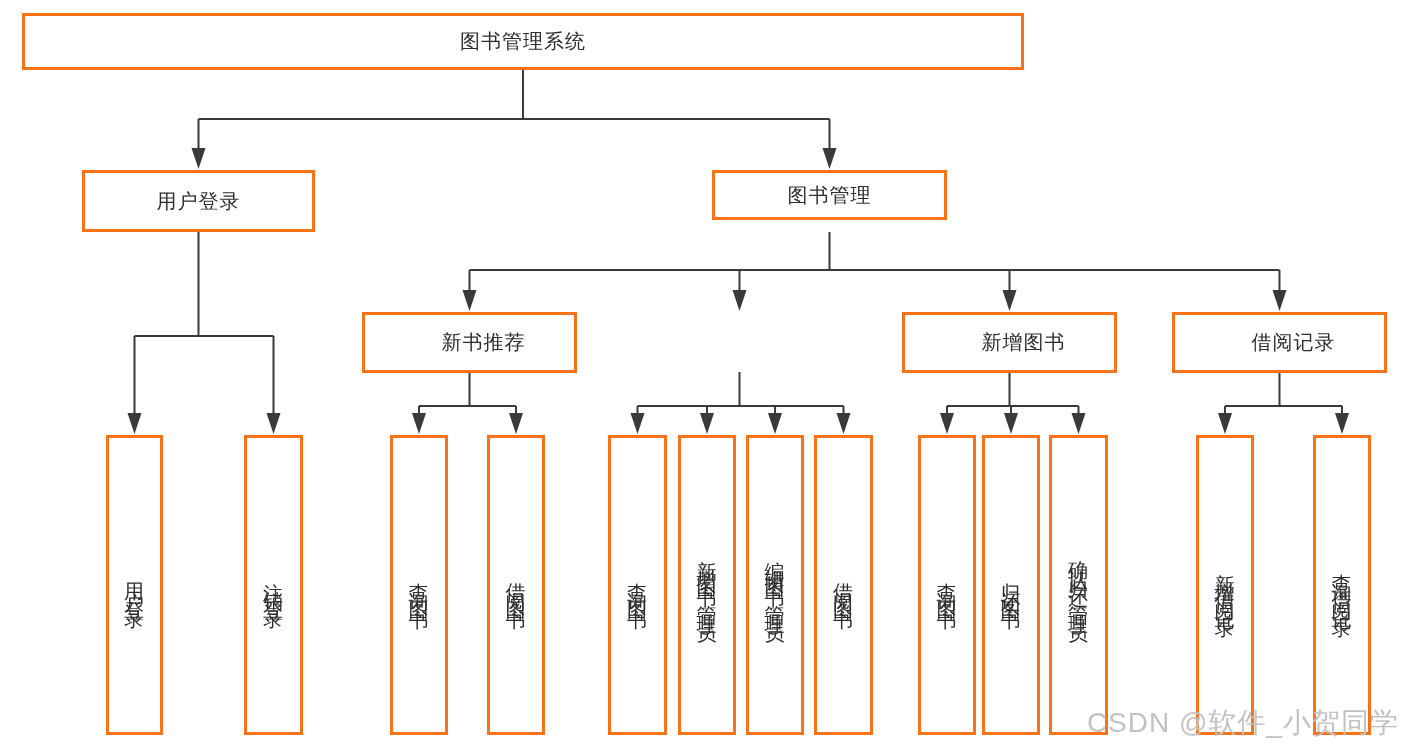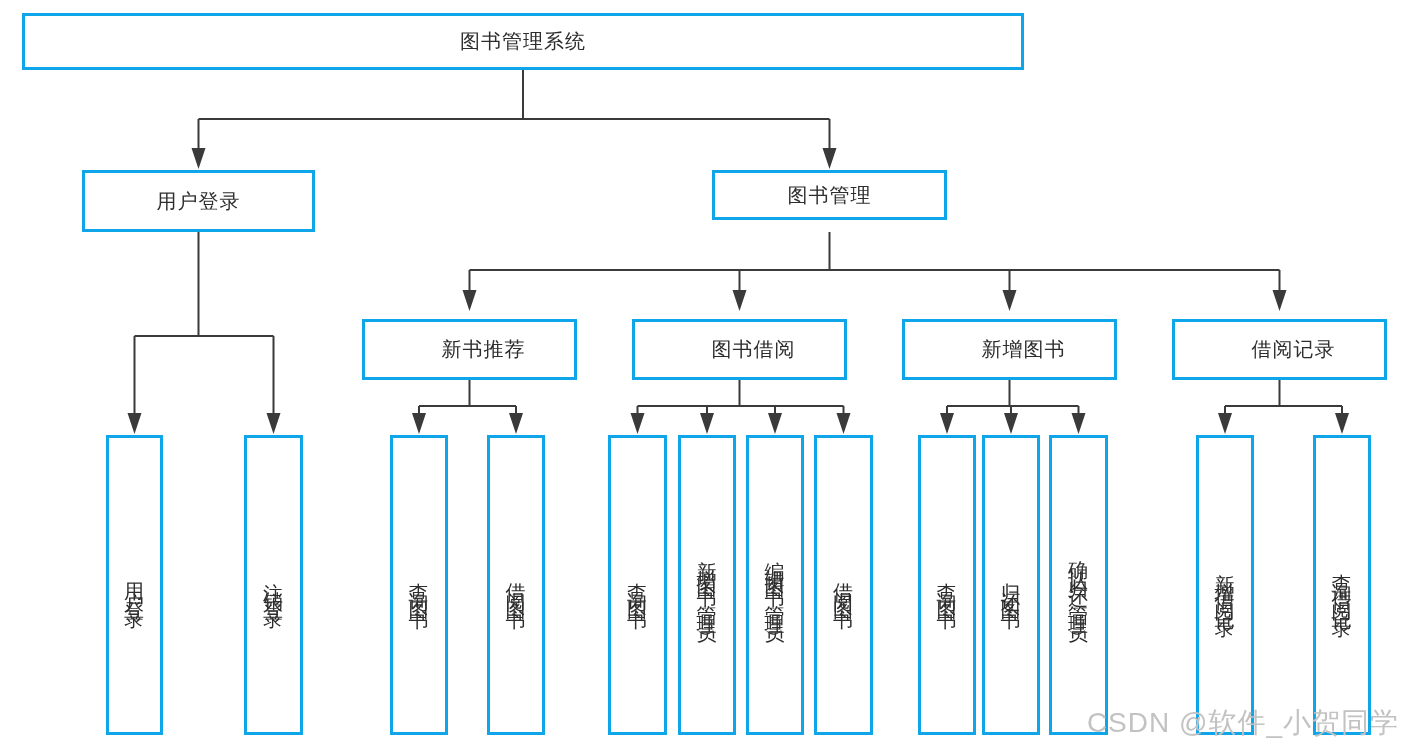--- a/index.html
+++ b/index.html
@@ -12,21 +12,21 @@
     overflow: hidden;
   }
   .connectors {
     position: absolute;
     left: 0; top: 0;
     width: 1405px; height: 747px;
   }
   .node {
     position: absolute;
     box-sizing: border-box;
-    border: 3px solid #0ea5e9;
+    border: 3px solid #f97316;
     background: #ffffff;
     color: #2d2d2d;
     display: flex;
     align-items: center;
     justify-content: center;
   }
   .node .h-label {
     font-size: 20px;
     letter-spacing: 1px;
     white-space: nowrap;
@@ -38,21 +38,21 @@
     line-height: 1;
     letter-spacing: 9px;
     white-space: nowrap;
   }
   
   .root    { left: 22px;  top: 13px;  width: 1002px; height: 57px; }
   
   .n-login { left: 82px;  top: 170px; width: 233px;  height: 62px; }
   .n-mgmt  { left: 712px; top: 170px; width: 235px;  height: 50px; }
   
-  .l3      { top: 319px; width: 215px; height: 61px; padding-left: 28px; }
+  .l3      { top: 312px; width: 215px; height: 61px; padding-left: 28px; }
   .n-rec   { left: 362px; }
   .n-bor   { left: 632px; }
   .n-cur   { left: 902px; }
   .n-log   { left: 1172px; }
   
   .leaf    { top: 435px; height: 300px; }
   .lf-a1 { left: 106px;  width: 57px; }
   .lf-a2 { left: 244px;  width: 59px; }
   .lf-b1 { left: 390px;  width: 58px; }
   .lf-b2 { left: 487px;  width: 58px; }
@@ -119,23 +119,20 @@
   <div class="node n-login">
     <span class="h-label">用户登录</span>
   </div>
   <div class="node n-mgmt">
     <span class="h-label">图书管理</span>
   </div>
 
   <div class="node l3 n-rec">
     <span class="h-label">新书推荐</span>
   </div>
-  <div class="node l3 n-bor">
-    <span class="h-label">图书借阅</span>
-  </div>
   <div class="node l3 n-cur">
     <span class="h-label">新增图书</span>
   </div>
   <div class="node l3 n-log">
     <span class="h-label">借阅记录</span>
   </div>
 
   <div class="node leaf lf-a1">
     <span class="v-label">用户登录</span>
   </div>

